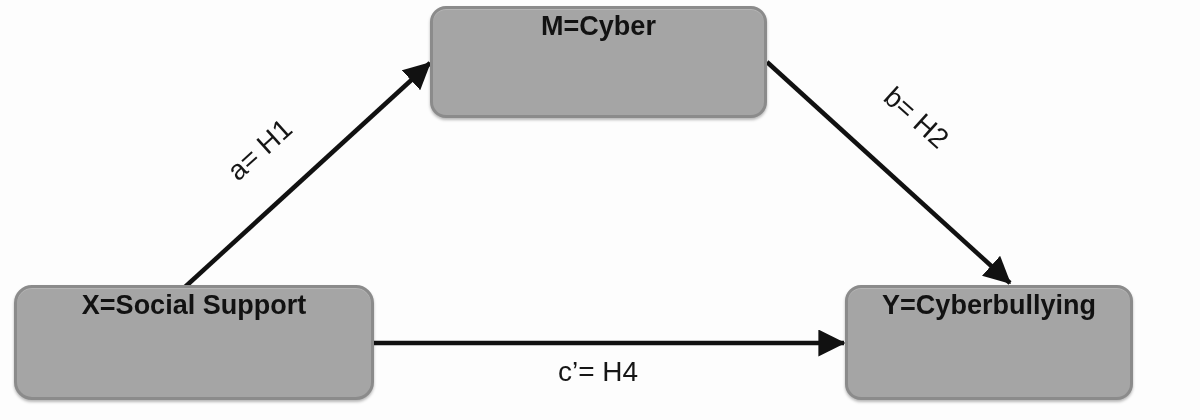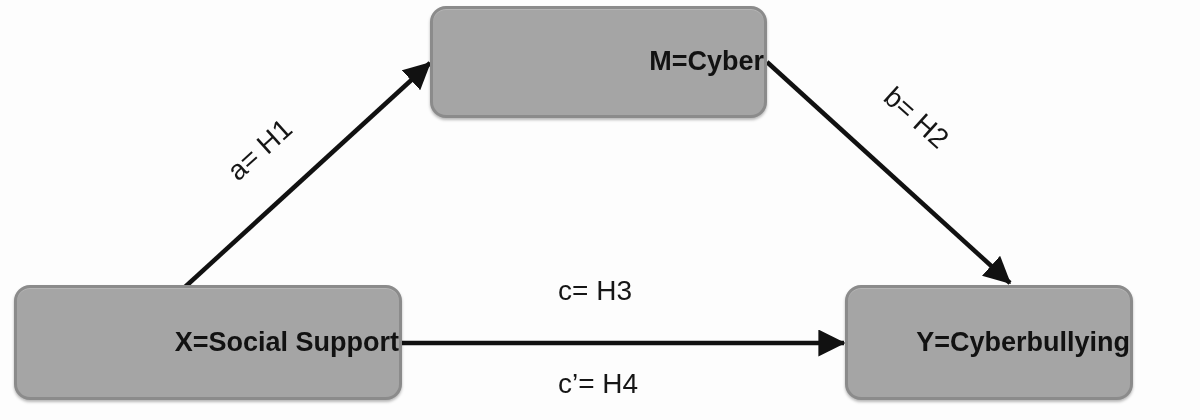--- a/index.html
+++ b/index.html
@@ -22,48 +22,48 @@
     width: 1200px;
     height: 420px;
   }
   .arrows-layer line {
     stroke-width: 4.5;
   }
   .node {
     position: absolute;
     box-sizing: border-box;
     display: flex;
-    flex-direction: column;
-    align-items: flex-end;
+    flex-direction: row;
+    align-items: flex-start;
     justify-content: center;
     border: 3px solid #8b8b8b;
     border-radius: 16px;
     background: #a5a5a5;
     color: #121212;
     font-weight: 700;
     font-size: 27px;
     line-height: 1.3;
     text-align: center;
     box-shadow: 0 2px 3px rgba(0,0,0,0.28), inset 0 1px 0 rgba(255,255,255,0.18);
   }
   .node-m { left: 430px; top: 6px;   width: 337px; height: 112px; }
-  .node-x { left: 14px;  top: 285px; width: 388px; height: 115px; }
+  .node-x { left: 14px;  top: 285px; width: 360px; height: 115px; border-radius: 18px; }
   .node-y { left: 845px; top: 285px; width: 288px; height: 115px; }
   .node .line { display: block; }
   .path-label {
     position: absolute;
     color: #161616;
     font-size: 28px;
     white-space: nowrap;
     transform: translate(-50%, -50%);
   }
   .label-a { left: 260px; top: 150px; transform: translate(-50%, -50%) rotate(-42deg); }
   .label-b { left: 916px; top: 118px; transform: translate(-50%, -50%) rotate(42deg); }
   .label-c { left: 595px; top: 291px; }
-  .label-cp { left: 598px; top: 384px; }
+  .label-cp { left: 598px; top: 372px; }
 </style>
 </head>
 <body>
 
 <div class="canvas">
 
   <svg class="arrows-layer" viewBox="0 0 1200 420" xmlns="http://www.w3.org/2000/svg">
     <defs>
       <marker id="arrowhead" viewBox="0 0 10 10" refX="9.5" refY="5" markerWidth="6" markerHeight="6" orient="auto-start-reverse" markerUnits="strokeWidth">
         <path d="M0 0 L10 5 L0 10 z" fill="#111111"></path>
@@ -81,16 +81,15 @@
   <div class="node node-x" style="background-color: rgb(165, 165, 165); border-color: rgb(139, 139, 139);">
     <span class="line">X=Social Support</span>
   </div>
 
   <div class="node node-y" style="background-color: rgb(165, 165, 165); border-color: rgb(139, 139, 139);">
     <span class="line">Y=Cyberbullying</span>
   </div>
 
   <div class="path-label label-a">a= H1</div>
   <div class="path-label label-b">b= H2</div>
-  <div class="path-label label-c">c= H3</div>
   <div class="path-label label-cp">c’= H4</div>
 
 </div>
 
 </body></html>

